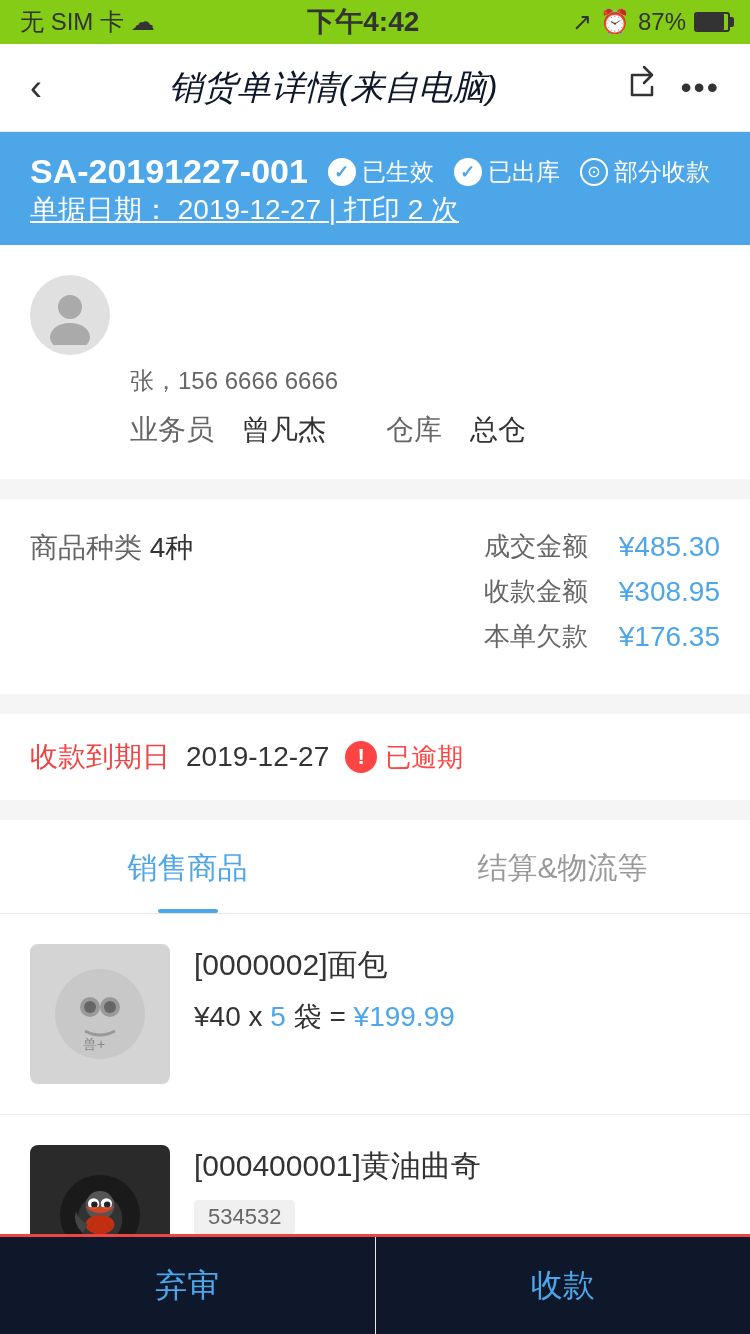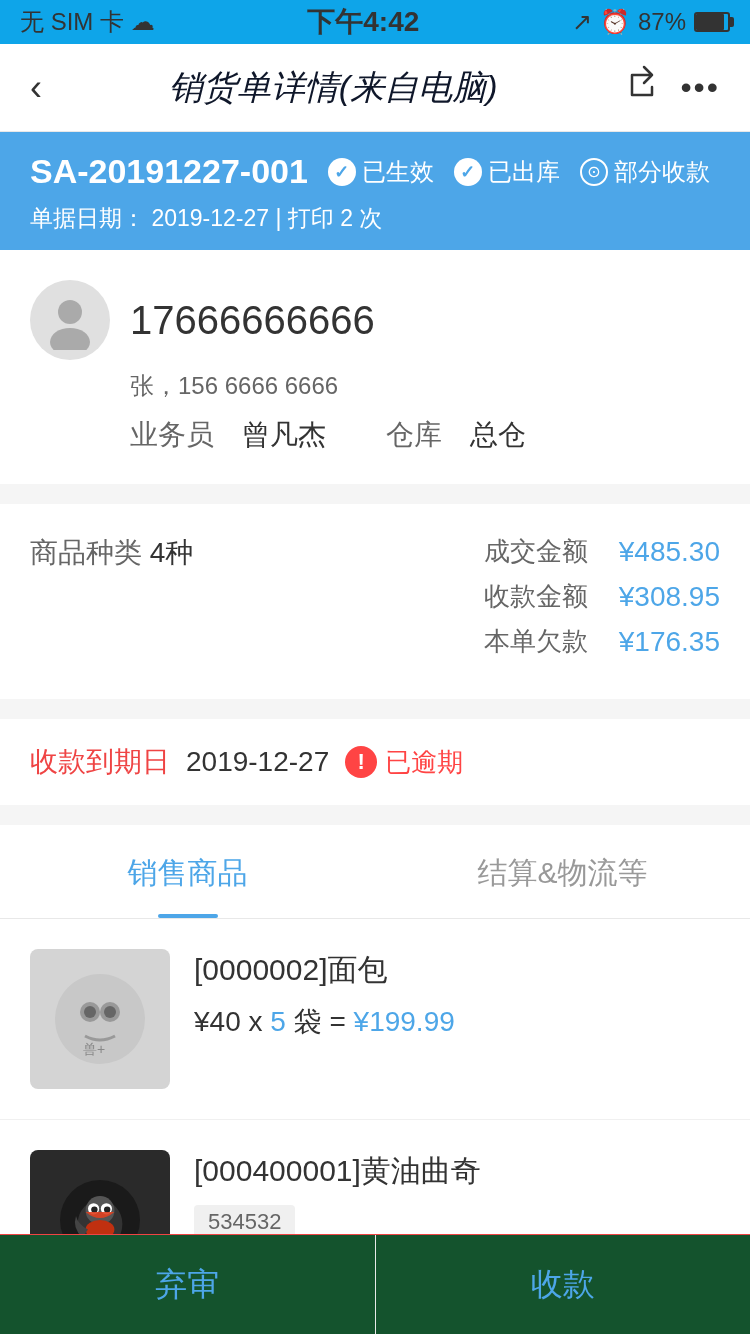--- a/index.html
+++ b/index.html
@@ -9,21 +9,21 @@
       background: #f5f5f5;
       width: 750px;
       min-height: 1334px;
       font-size: 28px;
       color: #333;
     }
 
     
     .status-bar {
       height: 44px;
-      background: #0ea5e9;
+      background: #84cc16;
       display: flex;
       align-items: center;
       justify-content: space-between;
       padding: 0 20px;
       font-size: 24px;
       font-weight: 500;
     }
     .status-left { display: flex; align-items: center; gap: 10px; }
     .status-center { font-weight: 600; font-size: 28px; }
     .status-right { display: flex; align-items: center; gap: 8px; font-size: 24px; }
@@ -61,21 +61,20 @@
 
     
     .header-banner {
       background: #4DA6E8;
       padding: 20px 30px 16px;
     }
     .header-order-id {
       font-size: 34px;
       font-weight: bold;
       color: #fff;
-      margin-bottom: 12px;
       display: flex;
       align-items: center;
       gap: 20px;
     }
     .status-badge {
       display: inline-flex;
       align-items: center;
       gap: 6px;
       font-size: 24px;
       color: #fff;
@@ -98,22 +97,23 @@
       height: 28px;
       border: 2px solid #fff;
       border-radius: 50%;
       display: inline-flex;
       align-items: center;
       justify-content: center;
       color: #fff;
       font-size: 16px;
     }
     .header-date {
-      font-size: 23px;
+      font-size: 28px;
       color: #fff;
+      text-decoration: underline;
     }
 
     
     .customer-section {
       background: #fff;
       padding: 30px;
       margin-bottom: 20px;
     }
     .customer-top {
       display: flex;
@@ -310,22 +310,22 @@
       font-weight: 500;
     }
 
     
     .bottom-bar {
       position: fixed;
       bottom: 0;
       left: 0;
       width: 750px;
       height: 100px;
-      background: #14532d;
-      border-top: 1px solid #ef4444;
+      background: #0f172a;
+      border-top: 3px solid #ef4444;
       display: flex;
       align-items: center;
     }
     .bottom-btn {
       flex: 1;
       height: 100%;
       display: flex;
       align-items: center;
       justify-content: center;
       font-size: 32px;
@@ -417,21 +417,20 @@
 </div>
 
 <div class="customer-section">
   <div class="customer-top">
     <div class="avatar">
       <svg viewBox="0 0 60 60" xmlns="http://www.w3.org/2000/svg">
         <circle cx="30" cy="22" r="12" fill="#aaa"></circle>
         <ellipse cx="30" cy="52" rx="20" ry="14" fill="#aaa"></ellipse>
       </svg>
     </div>
-    <div class="customer-name">17666666666</div>
   </div>
   <div class="customer-phone">张，156 6666 6666</div>
   <div class="customer-meta">
     <div class="meta-item">
       <span class="meta-label">业务员</span>
       <span class="meta-value">曾凡杰</span>
     </div>
     <div class="meta-item">
       <span class="meta-label">仓库</span>
       <span class="meta-value">总仓</span>

